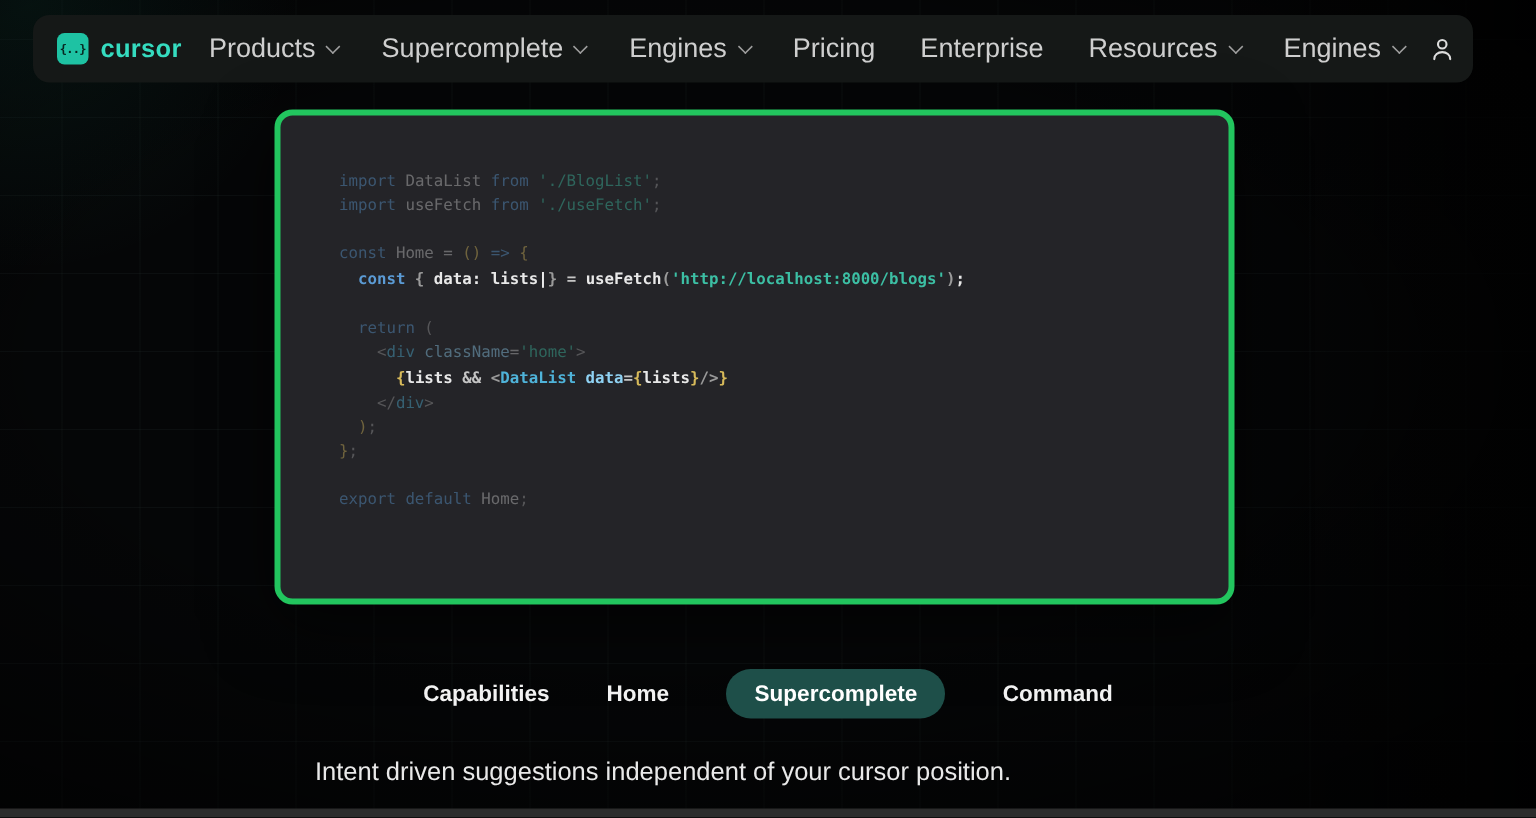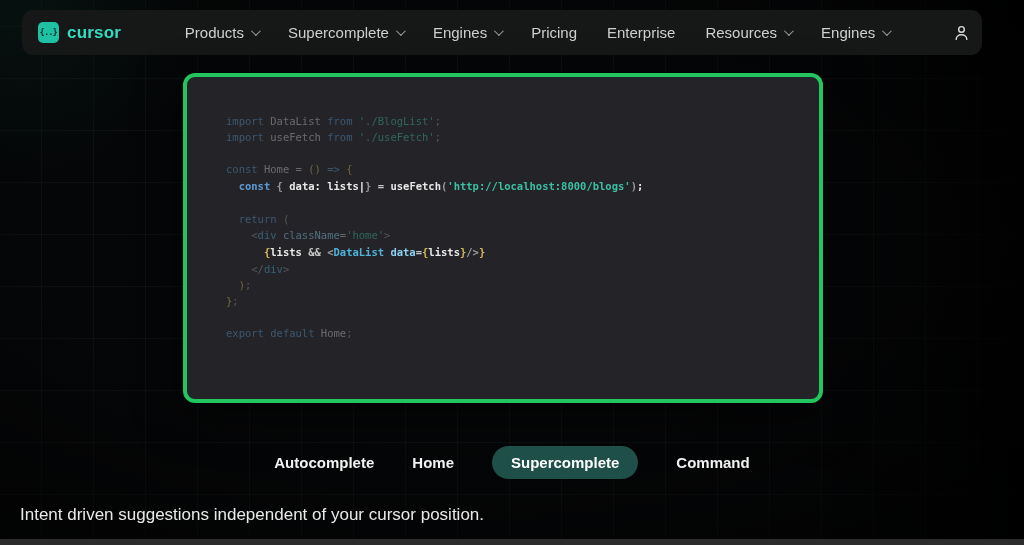--- a/index.html
+++ b/index.html
@@ -23,21 +23,21 @@
   
   .navbar{position:absolute;left:22px;top:10px;width:960px;height:45px;
     background:#151817;border-radius:11px;display:flex;align-items:center;
     padding:0 12px 0 16px;box-sizing:border-box;justify-content:space-between;}
   .logo{display:flex;align-items:center;gap:8px;cursor:pointer;}
   .logo-icon{width:21px;height:21px;border-radius:5px;background:var(--accent);
     display:flex;align-items:center;justify-content:center;
     font:bold 8px "DejaVu Sans Mono",monospace;color:#07251f;letter-spacing:-0.5px;}
   .logo-text{color:var(--logo);font-size:17px;font-weight:700;letter-spacing:0.2px;}
   .nav-menu{display:flex;align-items:center;gap:30px;margin:0 10px;}
-  .nav-item{display:flex;align-items:center;gap:7px;color:#cfcfcf;font-size:15px;cursor:pointer;}
+  .nav-item{display:flex;align-items:center;gap:7px;color:#cfcfcf;font-size:18px;cursor:pointer;}
   .chev{width:6px;height:6px;border-right:1.5px solid #a0a0a0;border-bottom:1.5px solid #a0a0a0;
     transform:rotate(45deg) translateY(-2px);display:inline-block;}
   .nav-right{display:flex;align-items:center;gap:18px;}
   .user-btn{display:flex;align-items:center;cursor:pointer;}
   .download-btn{background:var(--accent);color:#0d2b25;font-size:13px;font-weight:700;
     padding:8px 21px;border:none;border-radius:8px;cursor:pointer;font-family:inherit;}
   
   .code-panel{position:absolute;left:183px;top:73px;width:640px;height:330px;
     background:#242428;border:4px solid #22c55e;border-radius:12px;box-sizing:border-box;
     box-shadow:0 14px 45px rgba(0,0,0,0.55);}
@@ -56,22 +56,22 @@
   .tk-attr{color:#8fd1f2;}
   .tk-op{color:#c5c5c5;}
   .tk-plain{color:#e8e8e8;}
   .tk-cur{color:#ffffff;}
   
   .tabs{position:absolute;left:0;top:446px;width:1024px;display:flex;align-items:center;
     justify-content:center;gap:38px;}
   .tab{color:#f2f2f2;font-size:15px;font-weight:700;cursor:pointer;padding:8px 0;}
   .tab.active{background:var(--pill);border-radius:999px;padding:8px 19px;color:#ffffff;}
   
-  .caption{position:absolute;left:0;top:505px;width:884px;
-    color:#e9e9e9;font-size:17px;padding-left:20px;}
+  .caption{position:absolute;left:0;top:505px;width:884px;text-align:center;
+    color:#e9e9e9;font-size:17px;}
   .bottom-strip{position:absolute;left:0;bottom:0;width:1024px;height:6px;background:#2c2c2c;}
 </style>
 </head>
 <body style="--accent: #1ec2a3; --logo: #35dcc0; --pill: #1e4f49;">
 
 <div class="grid-bg"></div>
 <div class="vignette"></div>
 
 <header class="navbar">
   <div class="logo">
@@ -114,21 +114,21 @@
       </svg>
     </span>
   </div>
 </header>
 
 <section class="code-panel">
   <div class="code-editor"><div class="code-line dim"><span class="tk-kw">import </span><span class="tk-id">DataList </span><span class="tk-kw">from </span><span class="tk-str">'./BlogList'</span><span class="tk-pun">;</span></div><div class="code-line dim"><span class="tk-kw">import </span><span class="tk-id">useFetch </span><span class="tk-kw">from </span><span class="tk-str">'./useFetch'</span><span class="tk-pun">;</span></div><div class="code-line blank"></div><div class="code-line dim"><span class="tk-kw">const </span><span class="tk-id">Home </span><span class="tk-op">= </span><span class="tk-yel">() </span><span class="tk-kw">=&gt; </span><span class="tk-yel">{</span></div><div class="code-line hl"><span class="tk-kw">  const </span><span class="tk-pun">{ </span><span class="tk-plain">data: lists</span><span class="tk-cur">|</span><span class="tk-pun">} </span><span class="tk-op">= </span><span class="tk-plain">useFetch</span><span class="tk-pun">(</span><span class="tk-str">'http://localhost:8000/blogs'</span><span class="tk-pun">)</span><span class="tk-plain">;</span></div><div class="code-line blank"></div><div class="code-line dim"><span class="tk-kw">  return </span><span class="tk-pun">(</span></div><div class="code-line dim"><span class="tk-pun">    &lt;</span><span class="tk-comp">div </span><span class="tk-attr">className</span><span class="tk-op">=</span><span class="tk-str">'home'</span><span class="tk-pun">&gt;</span></div><div class="code-line hl"><span class="tk-yel">      {</span><span class="tk-plain">lists </span><span class="tk-op">&amp;&amp; </span><span class="tk-pun">&lt;</span><span class="tk-comp">DataList </span><span class="tk-attr">data</span><span class="tk-op">=</span><span class="tk-yel">{</span><span class="tk-plain">lists</span><span class="tk-yel">}</span><span class="tk-pun">/&gt;</span><span class="tk-yel">}</span></div><div class="code-line dim"><span class="tk-pun">    &lt;/</span><span class="tk-comp">div</span><span class="tk-pun">&gt;</span></div><div class="code-line dim"><span class="tk-yel">  )</span><span class="tk-pun">;</span></div><div class="code-line dim"><span class="tk-yel">}</span><span class="tk-pun">;</span></div><div class="code-line blank"></div><div class="code-line dim"><span class="tk-kw">export default </span><span class="tk-id">Home</span><span class="tk-pun">;</span></div></div>
 </section>
 
 <div class="tabs">
-    <div class="tab">Autocomplete</div>
+    <div class="tab">Capabilities</div>
     <div class="tab">Home</div>
     <div class="tab active">Supercomplete</div>
     <div class="tab">Command</div>
   </div>
 
 <div class="caption">Intent driven suggestions independent of your cursor position.</div>
 
 <div class="bottom-strip"></div>
 
 </body></html>

